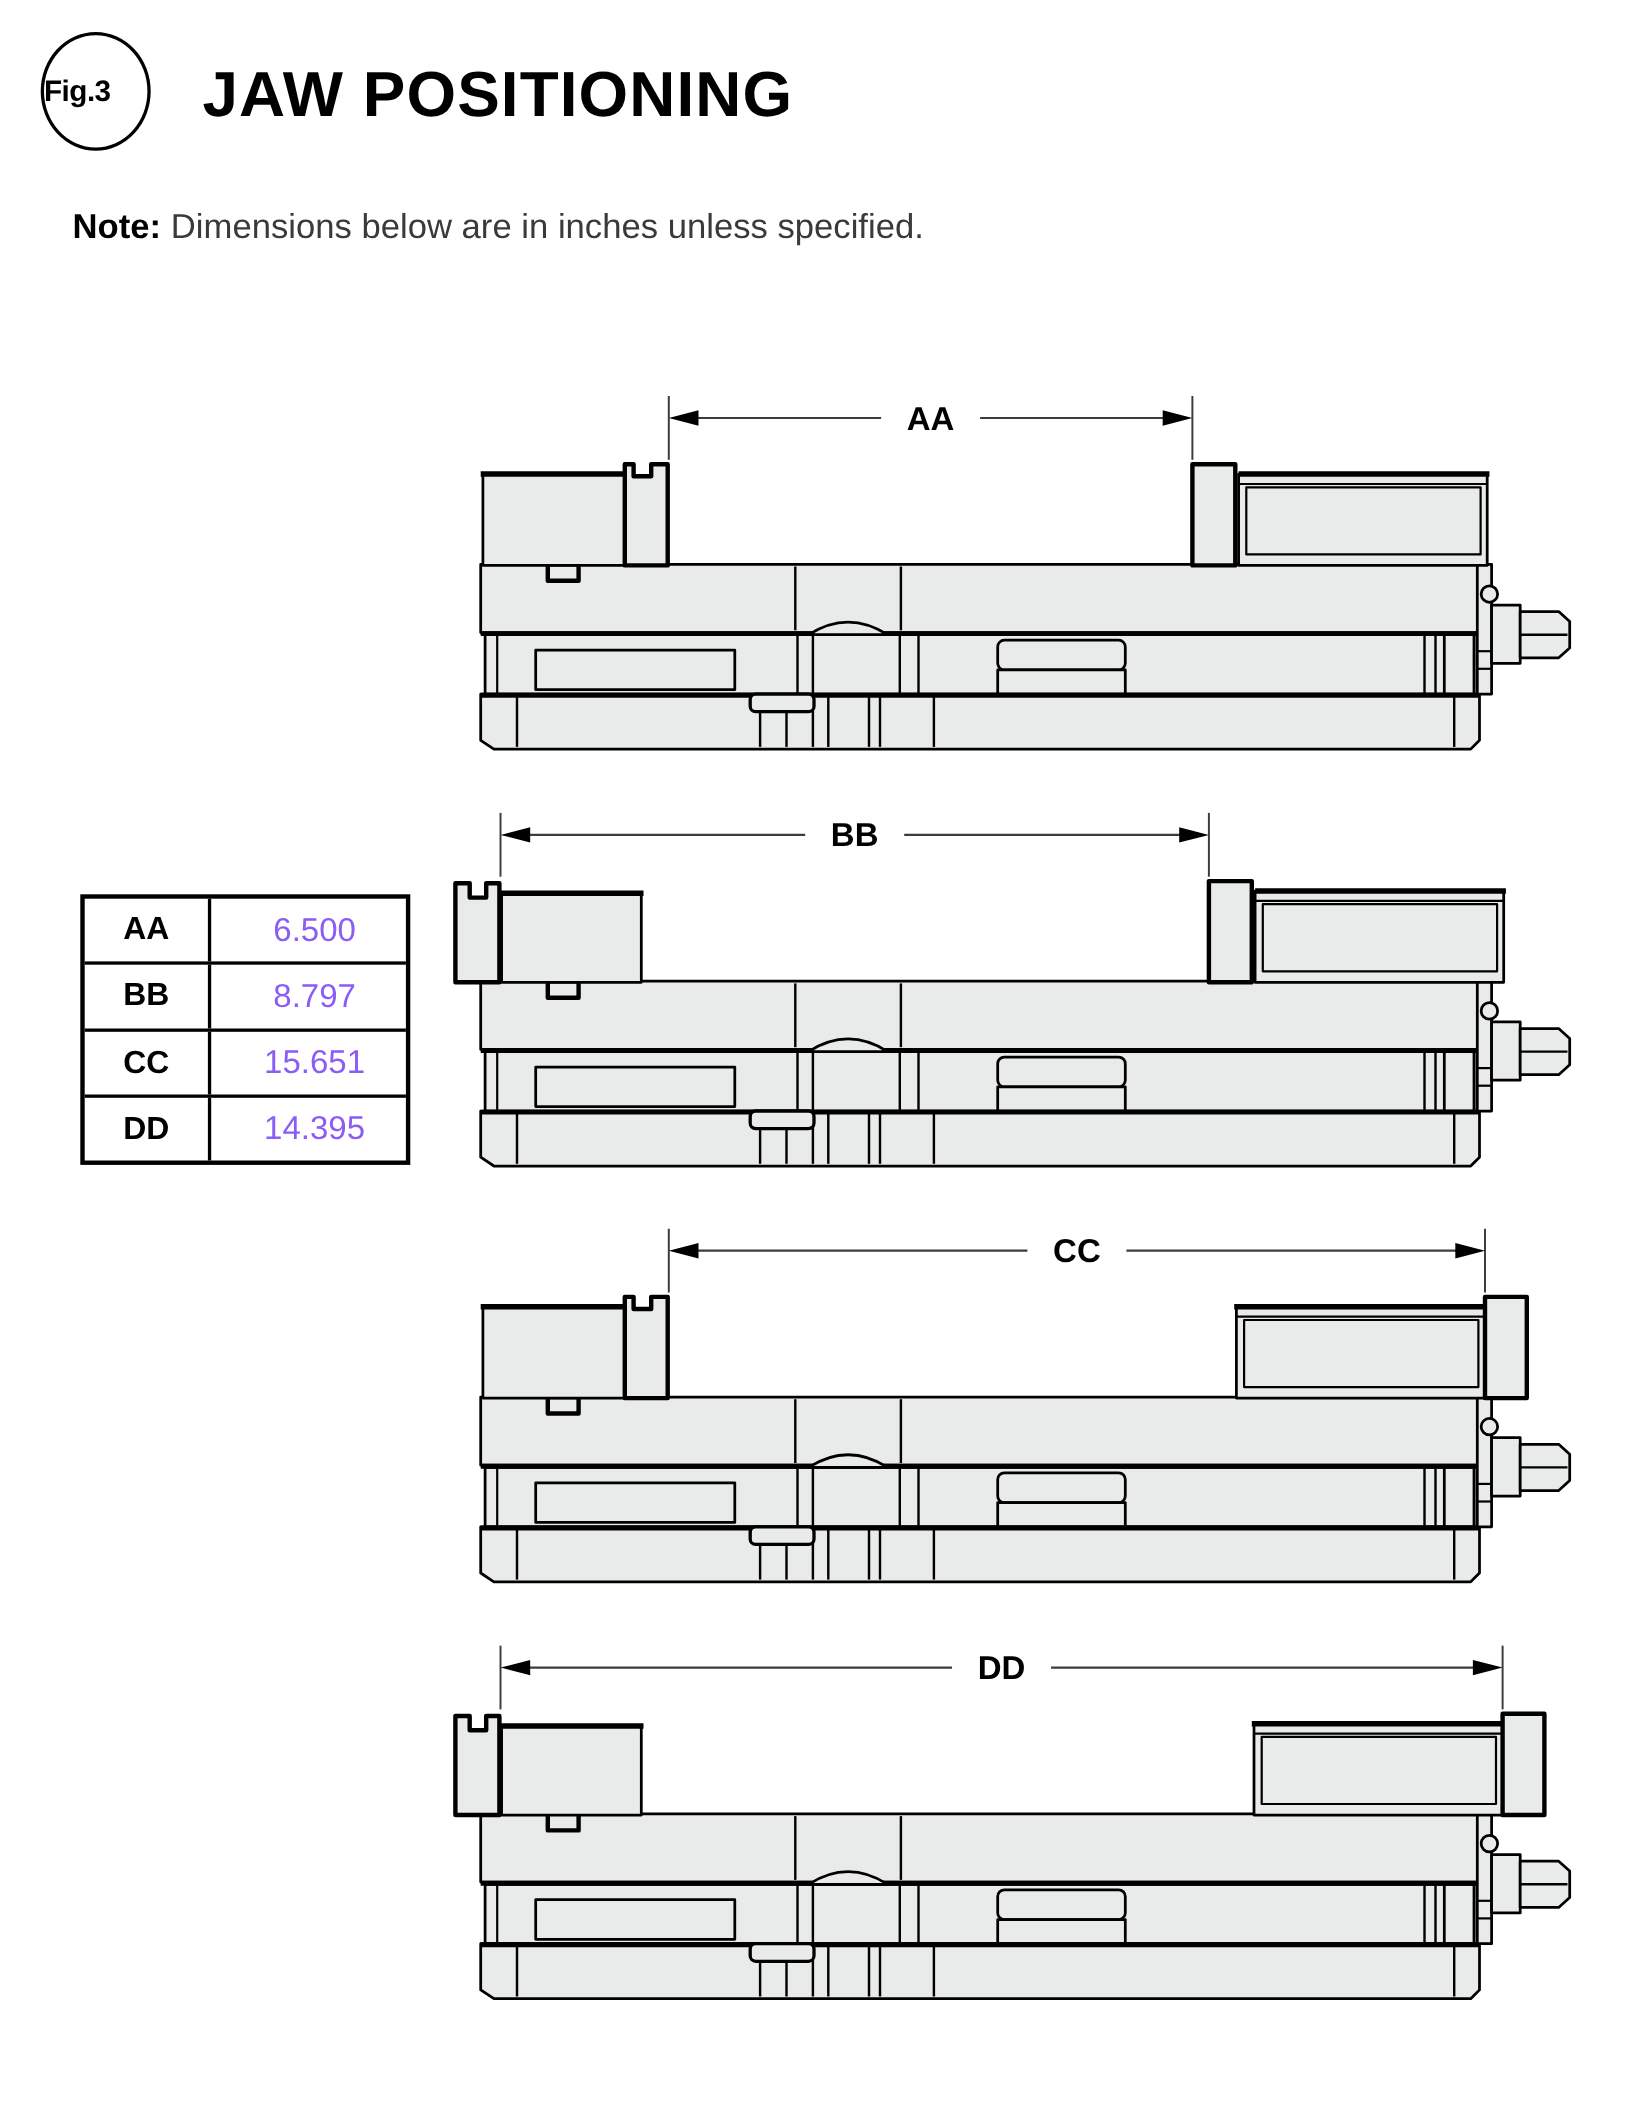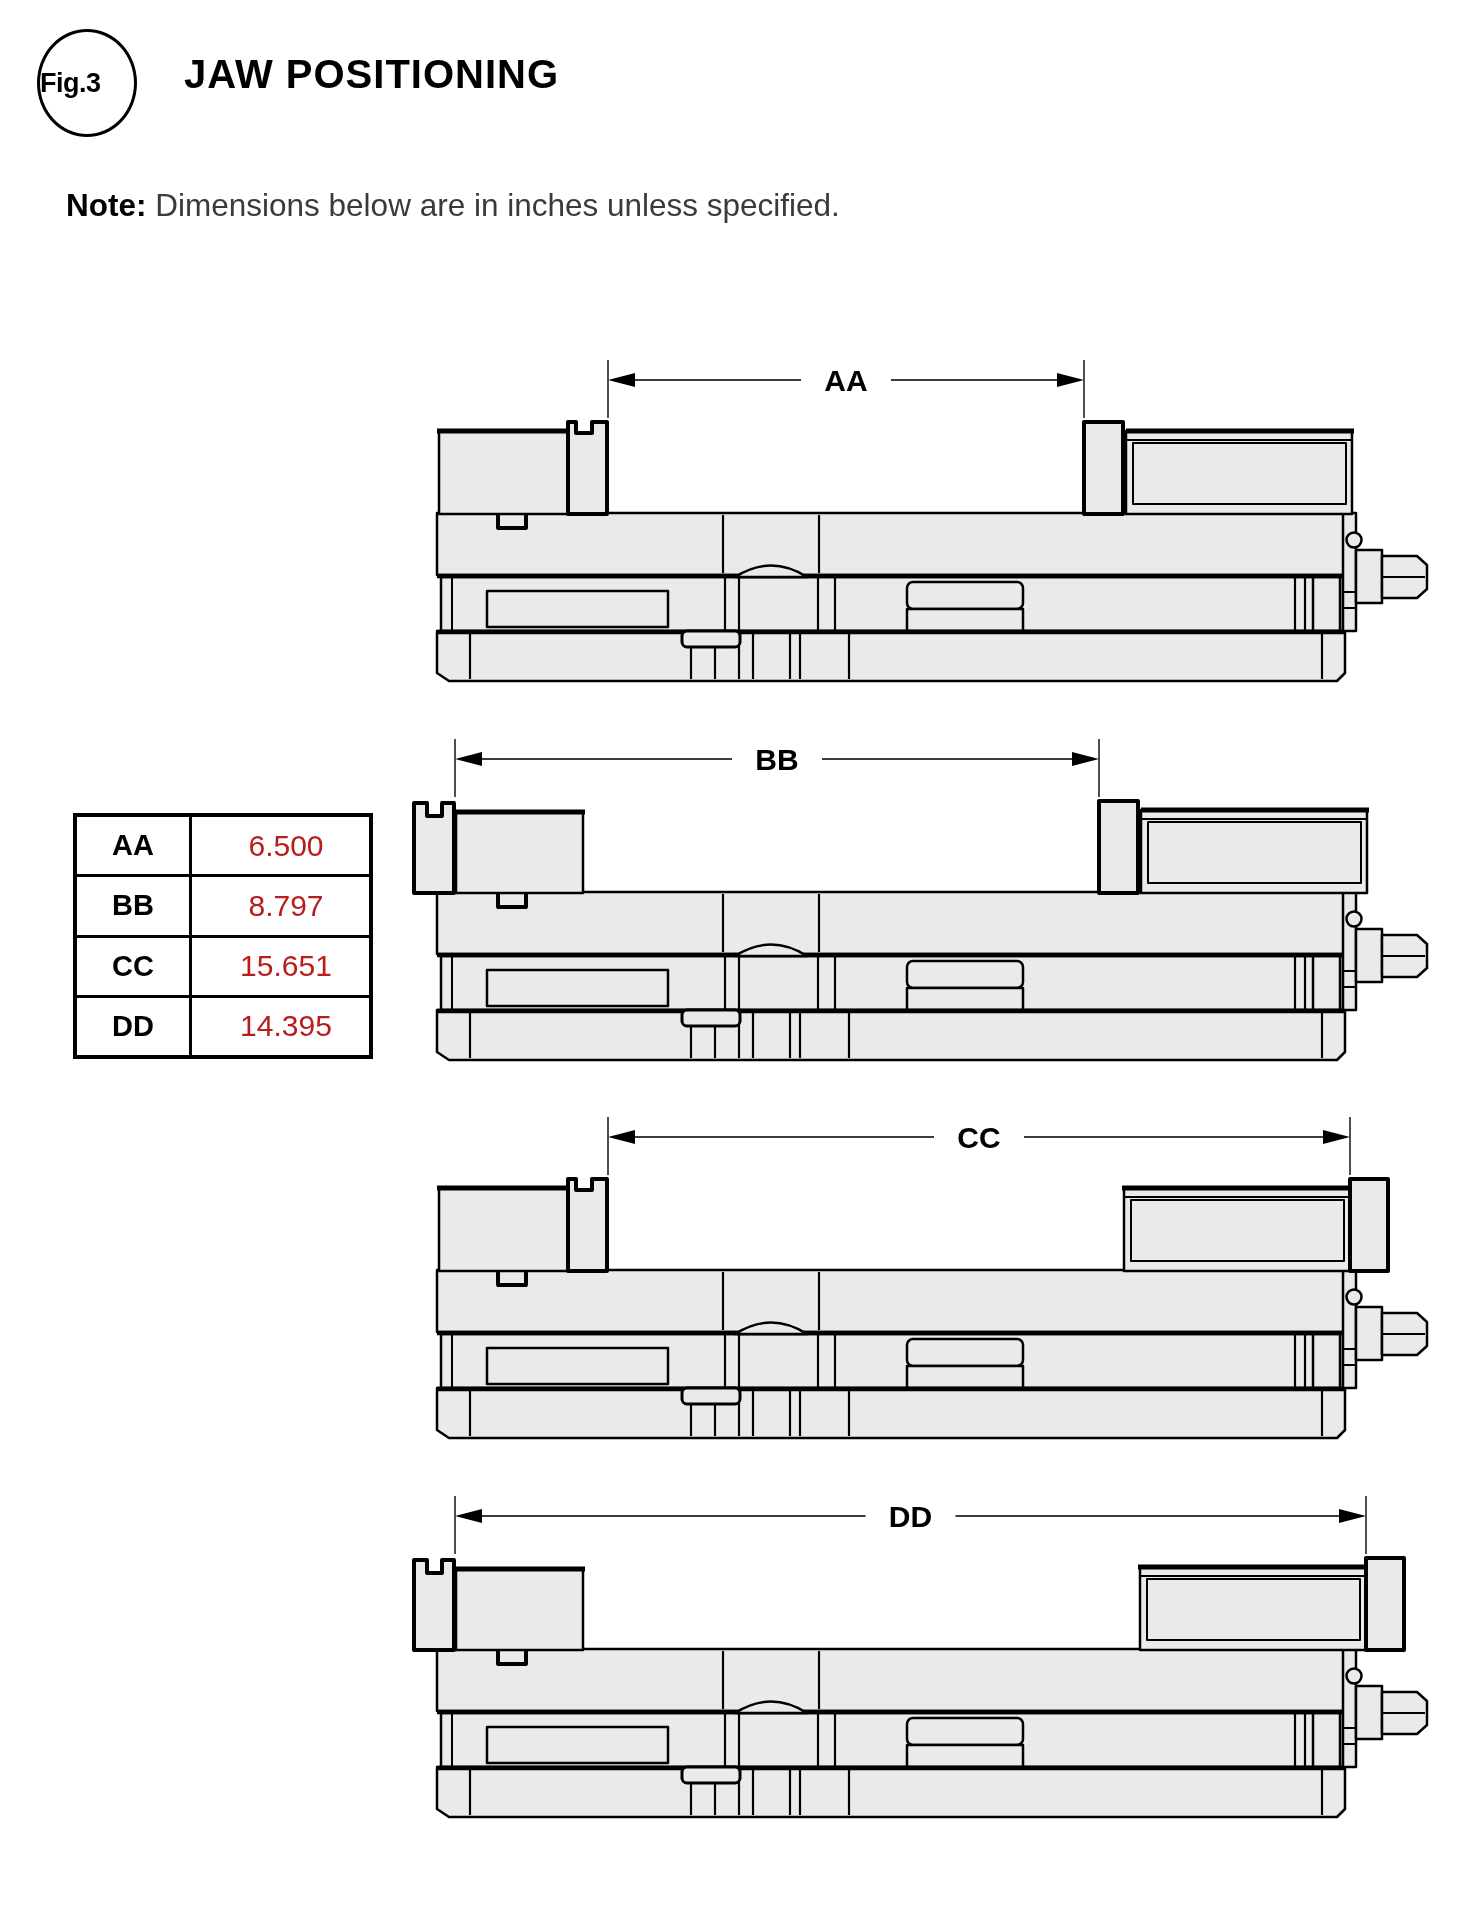--- a/index.html
+++ b/index.html
@@ -14,21 +14,21 @@
     position:absolute;left:37px;top:29px;
     width:100px;height:108px;
     border:3.5px solid #000;border-radius:50%;
     display:flex;align-items:center;justify-content:flex-start;
     font-size:27px;font-weight:bold;color:#000;
     box-sizing:border-box;
     letter-spacing:-0.5px;
   }
   .page-title{
     position:absolute;left:184px;top:52px;margin:0;
-    font-size:40px;font-weight:800;color:#000;
+    font-size:58px;font-weight:800;color:#000;
     letter-spacing:1px;
   }
   .note{
     position:absolute;left:62px;top:183px;margin:4px;
     font-size:31.5px;color:#3a3a3a;
   }
   .note b{color:#000;}
   .dim-table{
     position:absolute;left:73px;top:813px;
     width:300px;height:246px;
@@ -40,21 +40,21 @@
     flex:1;display:flex;border-top:3px solid #000;min-height:0;
   }
   .dim-row:first-child{border-top:none;}
   .dim-cell-label{
     width:112px;border-right:3px solid #000;
     display:flex;align-items:center;justify-content:center;
     font-size:29px;font-weight:bold;color:#000;
   }
   .dim-cell-value{
     flex:1;display:flex;align-items:center;justify-content:center;
-    font-size:30px;color:#b91c1c;padding-left:11px;
+    font-size:30px;color:#8b5cf6;padding-left:11px;
   }
   #viseSvg{position:absolute;left:0;top:0;}
 </style>
 </head>
 <body>
 
 <div class="page">
 
   <div class="fig-badge">
     <span>Fig.3</span>

